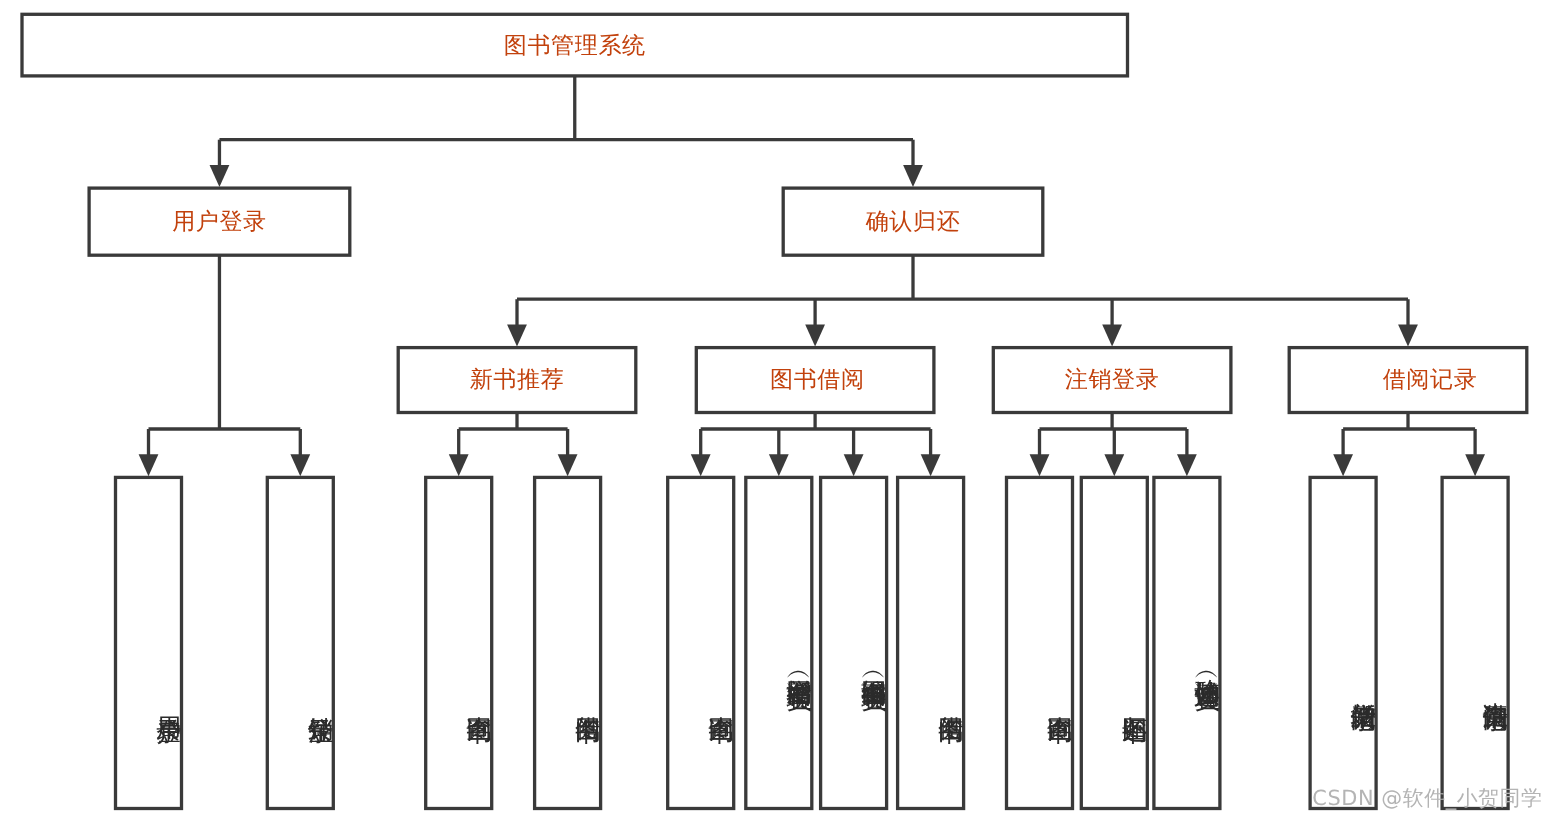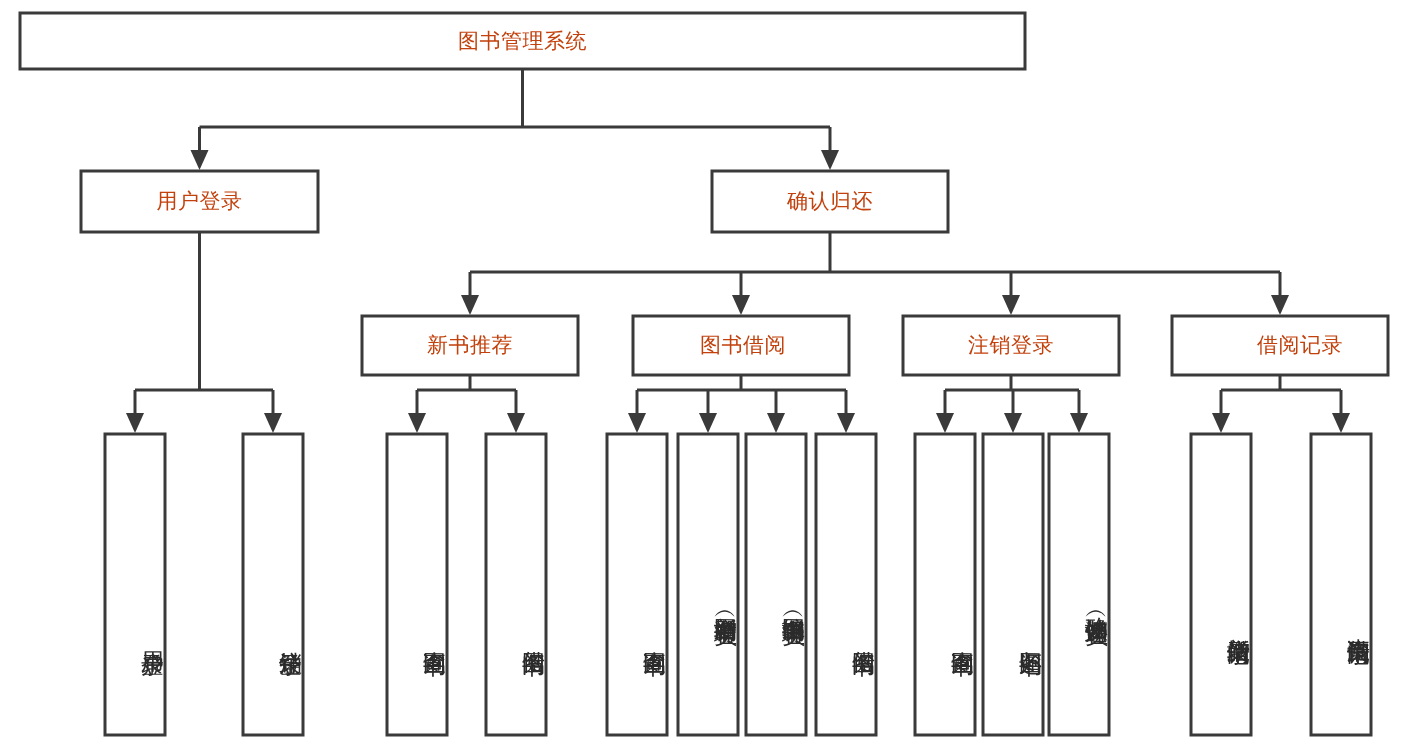--- a/index.html
+++ b/index.html
@@ -200,20 +200,21 @@
       <div class="node-label-v" style="left: 1049px; top: 434px; width: 60px; height: 301px; align-items: flex-start; padding-top: 38px; box-sizing: border-box; justify-content: center;">
         <span style="display: block;">确认归还（管理员）</span>
       </div>
       <div class="node-label-v" style="left: 1191px; top: 434px; width: 60px; height: 301px; align-items: flex-start; padding-top: 76px; box-sizing: border-box; justify-content: center;">
         <span style="display: block;">新增借阅记录</span>
       </div>
       <div class="node-label-v" style="left: 1311px; top: 434px; width: 60px; height: 301px; align-items: flex-start; padding-top: 76px; box-sizing: border-box; justify-content: center;">
         <span style="display: block;">查询借阅记录</span>
       </div>
     </div>
+  <div class="watermark" style="left: 1193px; top: 713px;">CSDN @软件_小贺同学</div>
 <div class="hit" style="left: 20px; top: 13px; width: 1005px; height: 56px;"></div>
     <div class="hit" style="left: 81px; top: 171px; width: 237px; height: 61px;"></div>
     <div class="hit" style="left: 712px; top: 171px; width: 236px; height: 61px;"></div>
     <div class="hit" style="left: 362px; top: 316px; width: 216px; height: 59px;"></div>
     <div class="hit" style="left: 633px; top: 316px; width: 216px; height: 59px;"></div>
     <div class="hit" style="left: 903px; top: 316px; width: 216px; height: 59px;"></div>
     <div class="hit" style="left: 1172px; top: 316px; width: 216px; height: 59px;"></div>
     <div class="hit" style="left: 105px; top: 434px; width: 60px; height: 301px;"></div>
     <div class="hit" style="left: 243px; top: 434px; width: 60px; height: 301px;"></div>
     <div class="hit" style="left: 387px; top: 434px; width: 60px; height: 301px;"></div>

